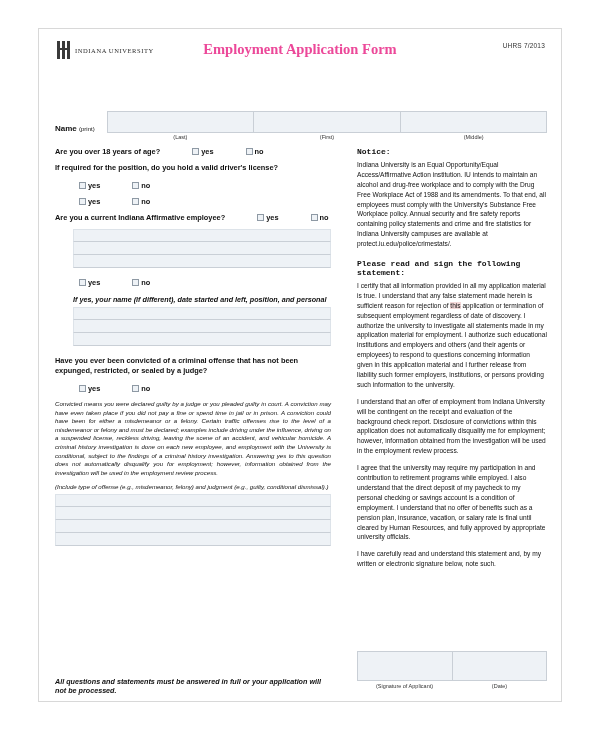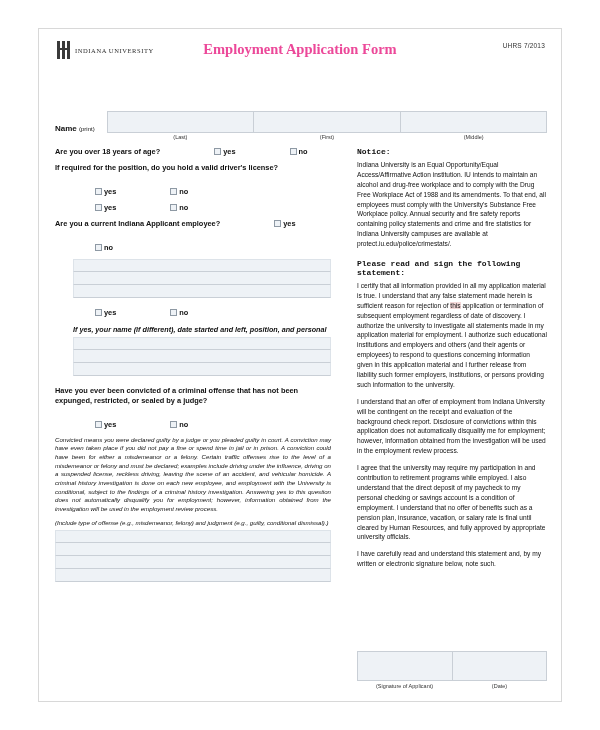--- a/index.html
+++ b/index.html
@@ -158,28 +158,28 @@
     width: 190px;
   }
   .q {
     font-size: 7.4px;
     color: #111;
     line-height: 1.35;
     margin-bottom: 6px;
     display: flex;
     align-items: center;
     flex-wrap: wrap;
-    gap: 14px;
+    gap: 8px;
   }
   .q .qtext { font-weight: bold; }
   .yn {
     display: inline-flex;
     align-items: center;
     gap: 2px;
-    margin-left: 16px;
+    margin-left: 0;
     font-size: 7.4px;
     font-weight: bold;
     padding-left: 24px;
   }
   .cb {
     width: 7px;
     height: 7px;
     border: 1px solid #8e99a4;
     background: #eef2f6;
     display: inline-block;
@@ -338,21 +338,21 @@
             <span class="cb"></span>
             <span>yes</span>
           </span>
         <span class="yn">
             <span class="cb"></span>
             <span>no</span>
           </span>
       </div>
 
       <div class="q">
-        <span class="qtext">Are you a current Indiana Applicant employee?</span>
+        <span class="qtext">Are you a current Indiana Affirmative employee?</span>
         <span class="yn">
             <span class="cb"></span>
             <span>yes</span>
           </span>
         <span class="yn">
             <span class="cb"></span>
             <span>no</span>
           </span>
       </div>
 
@@ -396,20 +396,21 @@
 
       <div style="font-size:6.1px;font-style:italic;margin:0 0 3px 0;">(Include type of offense (e.g., misdemeanor, felony) and judgment (e.g., guilty, conditional dismissal).)</div>
       <div class="lines disclose-lines">
         <div class="line"></div>
         <div class="line"></div>
         <div class="line"></div>
         <div class="line"></div>
       </div>
     </div>
 
+    <div class="footer-note">All questions and statements must be answered in full or your application will not be processed.</div>
 
     <div class="col-right">
       <div class="r-head">Notice:</div>
       <div class="r-p">Indiana University is an Equal Opportunity/Equal Access/Affirmative Action institution. IU intends to maintain an alcohol and drug-free workplace and to comply with the Drug Free Workplace Act of 1988 and its amendments. To that end, all employees must comply with the University's Substance Free Workplace policy. Annual security and fire safety reports containing policy statements and crime and fire statistics for Indiana University campuses are available at protect.iu.edu/police/crimestats/.</div>
 
       <div class="r-head" style="margin-top:10px">Please read and sign the following statement:</div>
       <div class="r-p">
         <span>I certify that all information provided in all my application material is true. I understand that any false statement made herein is sufficient reason for rejection of </span><span class="hl">this</span><span> application or termination of subsequent employment regardless of date of discovery. I authorize the university to investigate all statements made in my application material for employment. I authorize such educational institutions and employers and others (and their agents or employees) to respond to questions concerning information given in this application material and I further release from liability such former employers, institutions, or persons providing such information to the university.</span>
       </div>
       <div class="r-p">I understand that an offer of employment from Indiana University will be contingent on the receipt and evaluation of the background check report. Disclosure of convictions within this application does not automatically disqualify me for employment; however, information obtained from the investigation will be used in the employment review process.</div>

